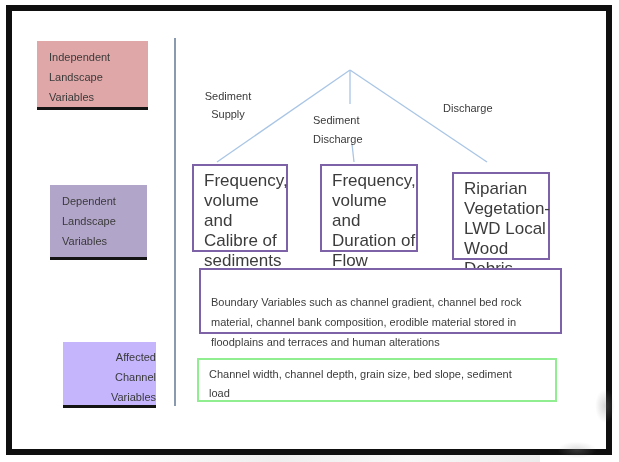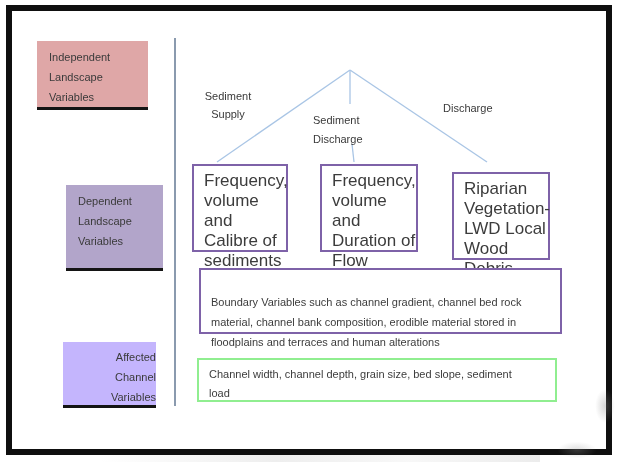--- a/index.html
+++ b/index.html
@@ -26,21 +26,21 @@
   .legend-box {
     position: absolute;
     box-sizing: border-box;
     font-size: 11px;
     line-height: 20px;
     padding: 6px 0 0 12px;
     border-bottom: 3px solid #141414;
     color: #3a3a3a;
   }
   .legend-independent { left: 37px; top: 41px; width: 111px; height: 69px; background: #dfa7a7; }
-  .legend-dependent   { left: 66px; top: 185px; width: 97px; height: 86px; background: #b2a5ca; }
+  .legend-dependent   { left: 50px; top: 185px; width: 97px; height: 75px; background: #b2a5ca; }
   .legend-affected    { left: 63px; top: 342px; width: 93px; height: 66px; background: #c4b5fd; padding-top: 5px; text-align: right; }
 
   .divider {
     position: absolute;
     left: 174px; top: 38px;
     width: 2px; height: 368px;
     background: #8a9aae;
   }
 
   

